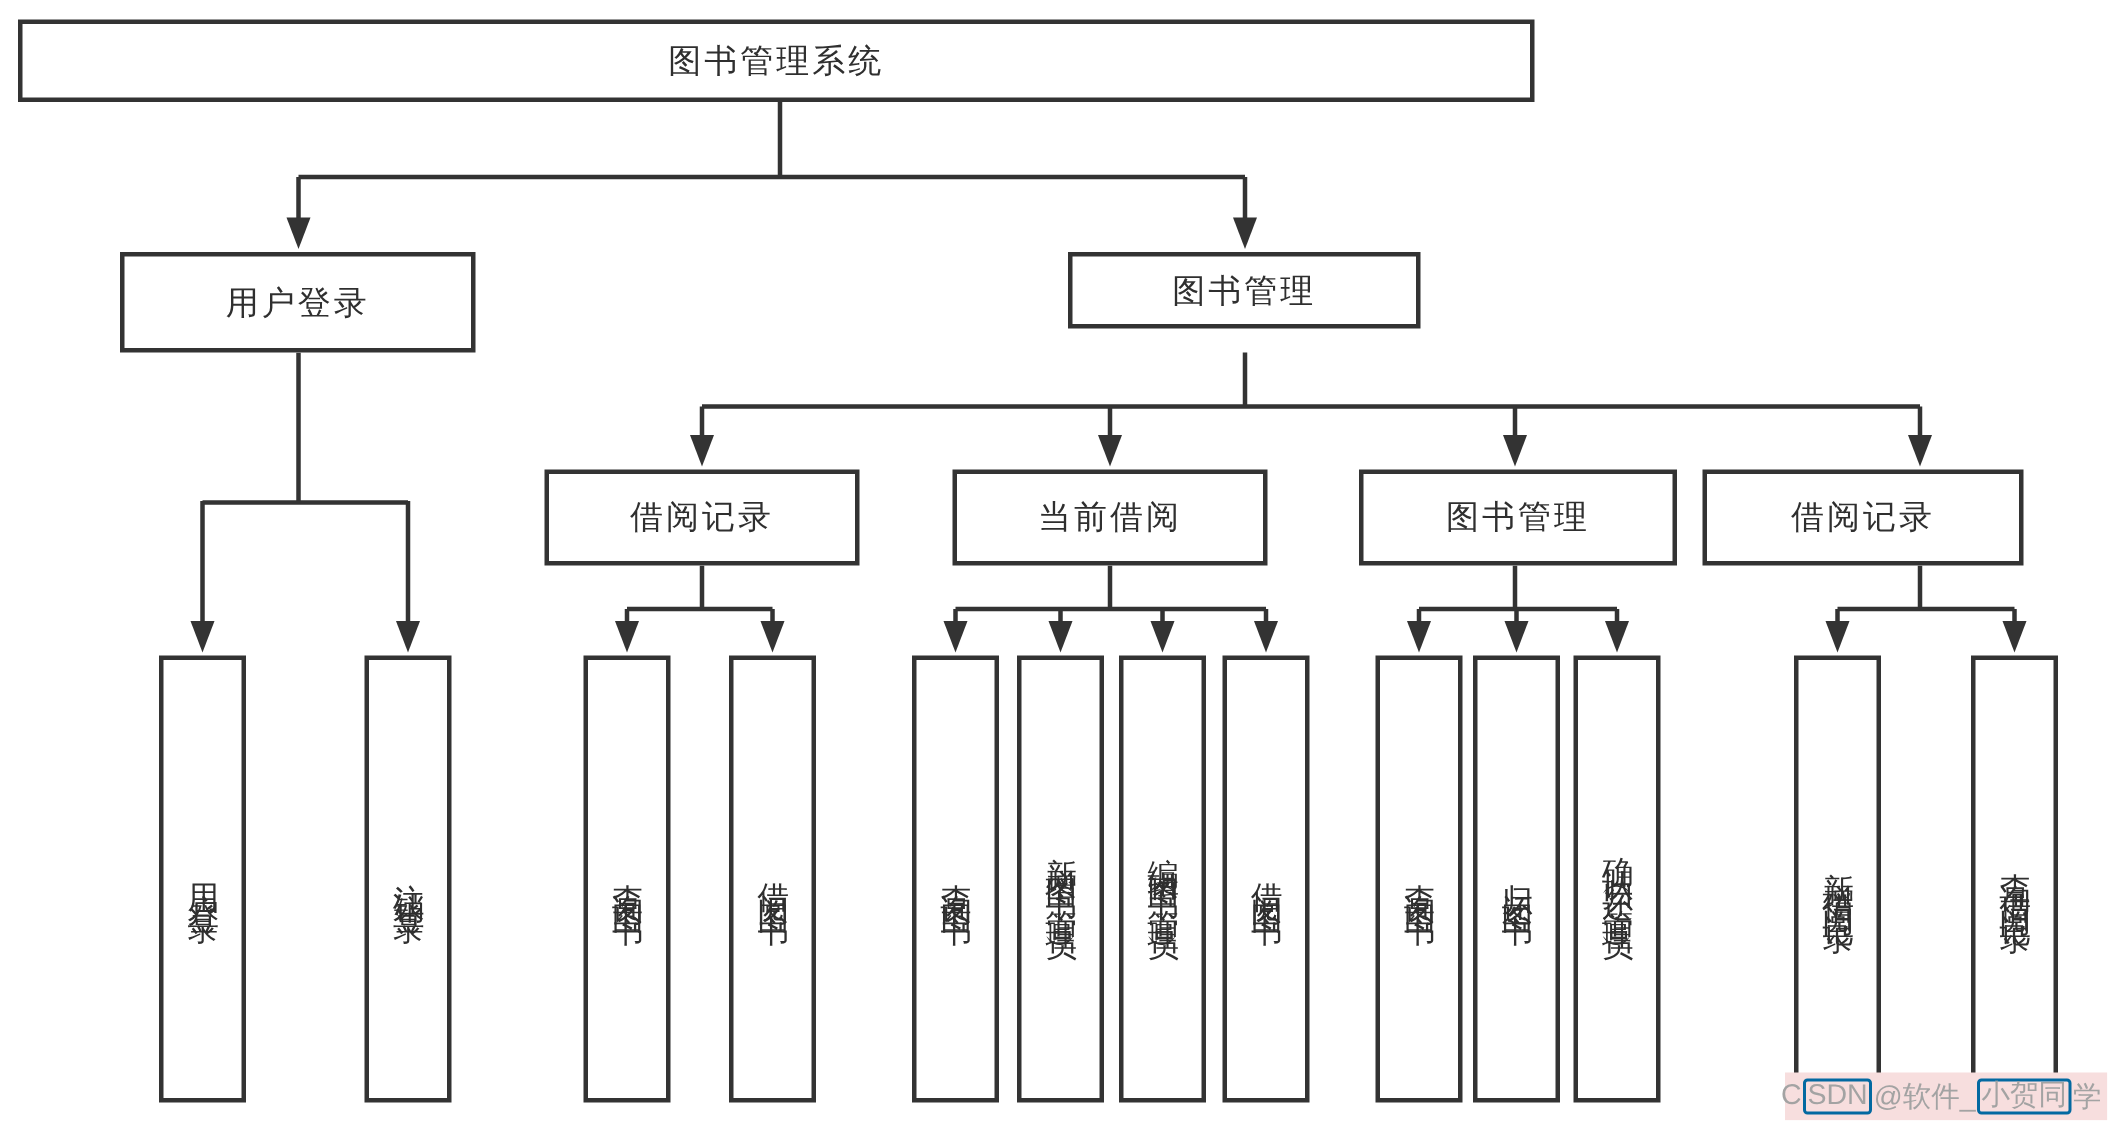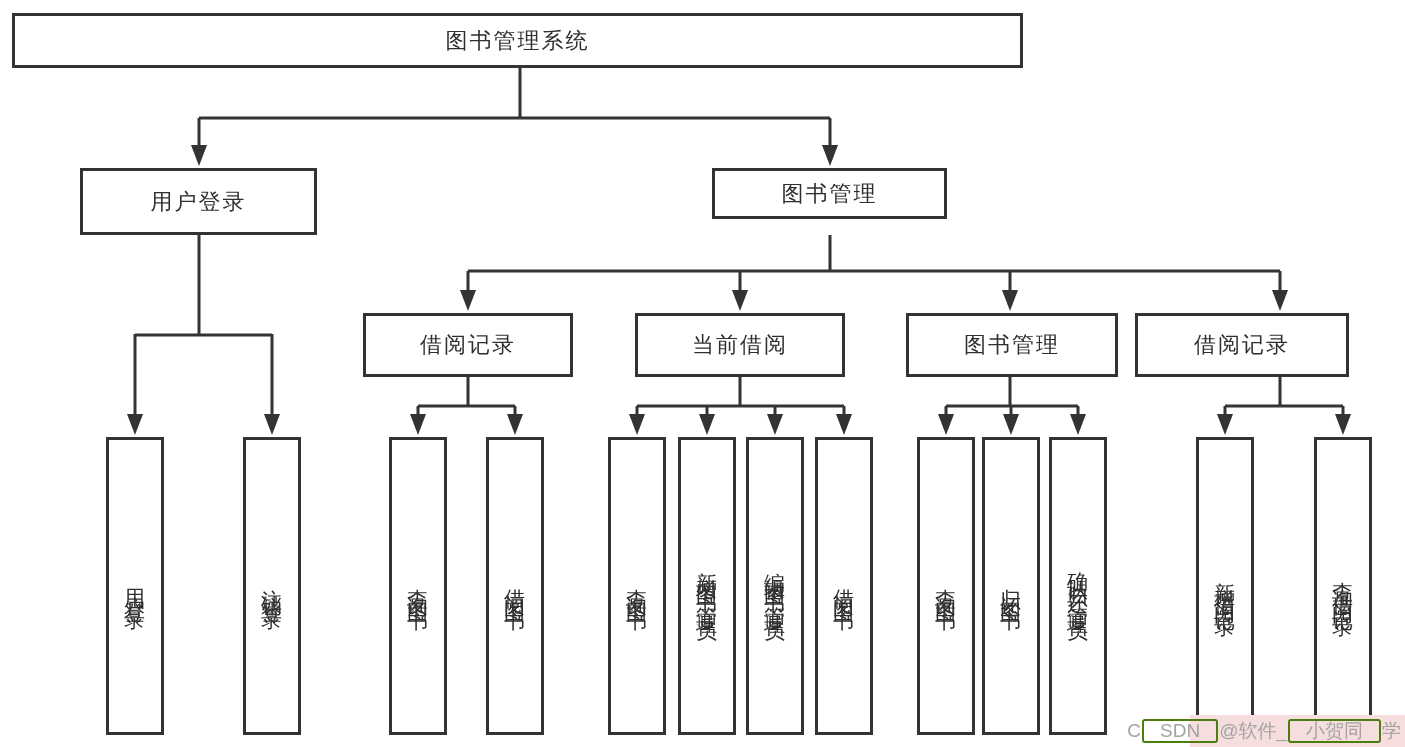--- a/index.html
+++ b/index.html
@@ -52,23 +52,23 @@
     font-size: 19px;
     display: flex;
     align-items: center;
     justify-content: flex-end;
     padding-right: 4px;
     box-sizing: border-box;
     white-space: nowrap;
     z-index: 3;
   }
   .wbox {
-    border: 2px solid #4d7c0f;
+    border: 2px solid #0369a1;
     border-radius: 3px;
-    padding: 0 16px;
+    padding: 0 1px;
     margin: 0 1px;
     line-height: 1.1;
   }
 </style>
 </head>
 <body>
 
 <div class="stage">
 
   <svg class="wires" viewBox="0 0 1405 747" xmlns="http://www.w3.org/2000/svg">

